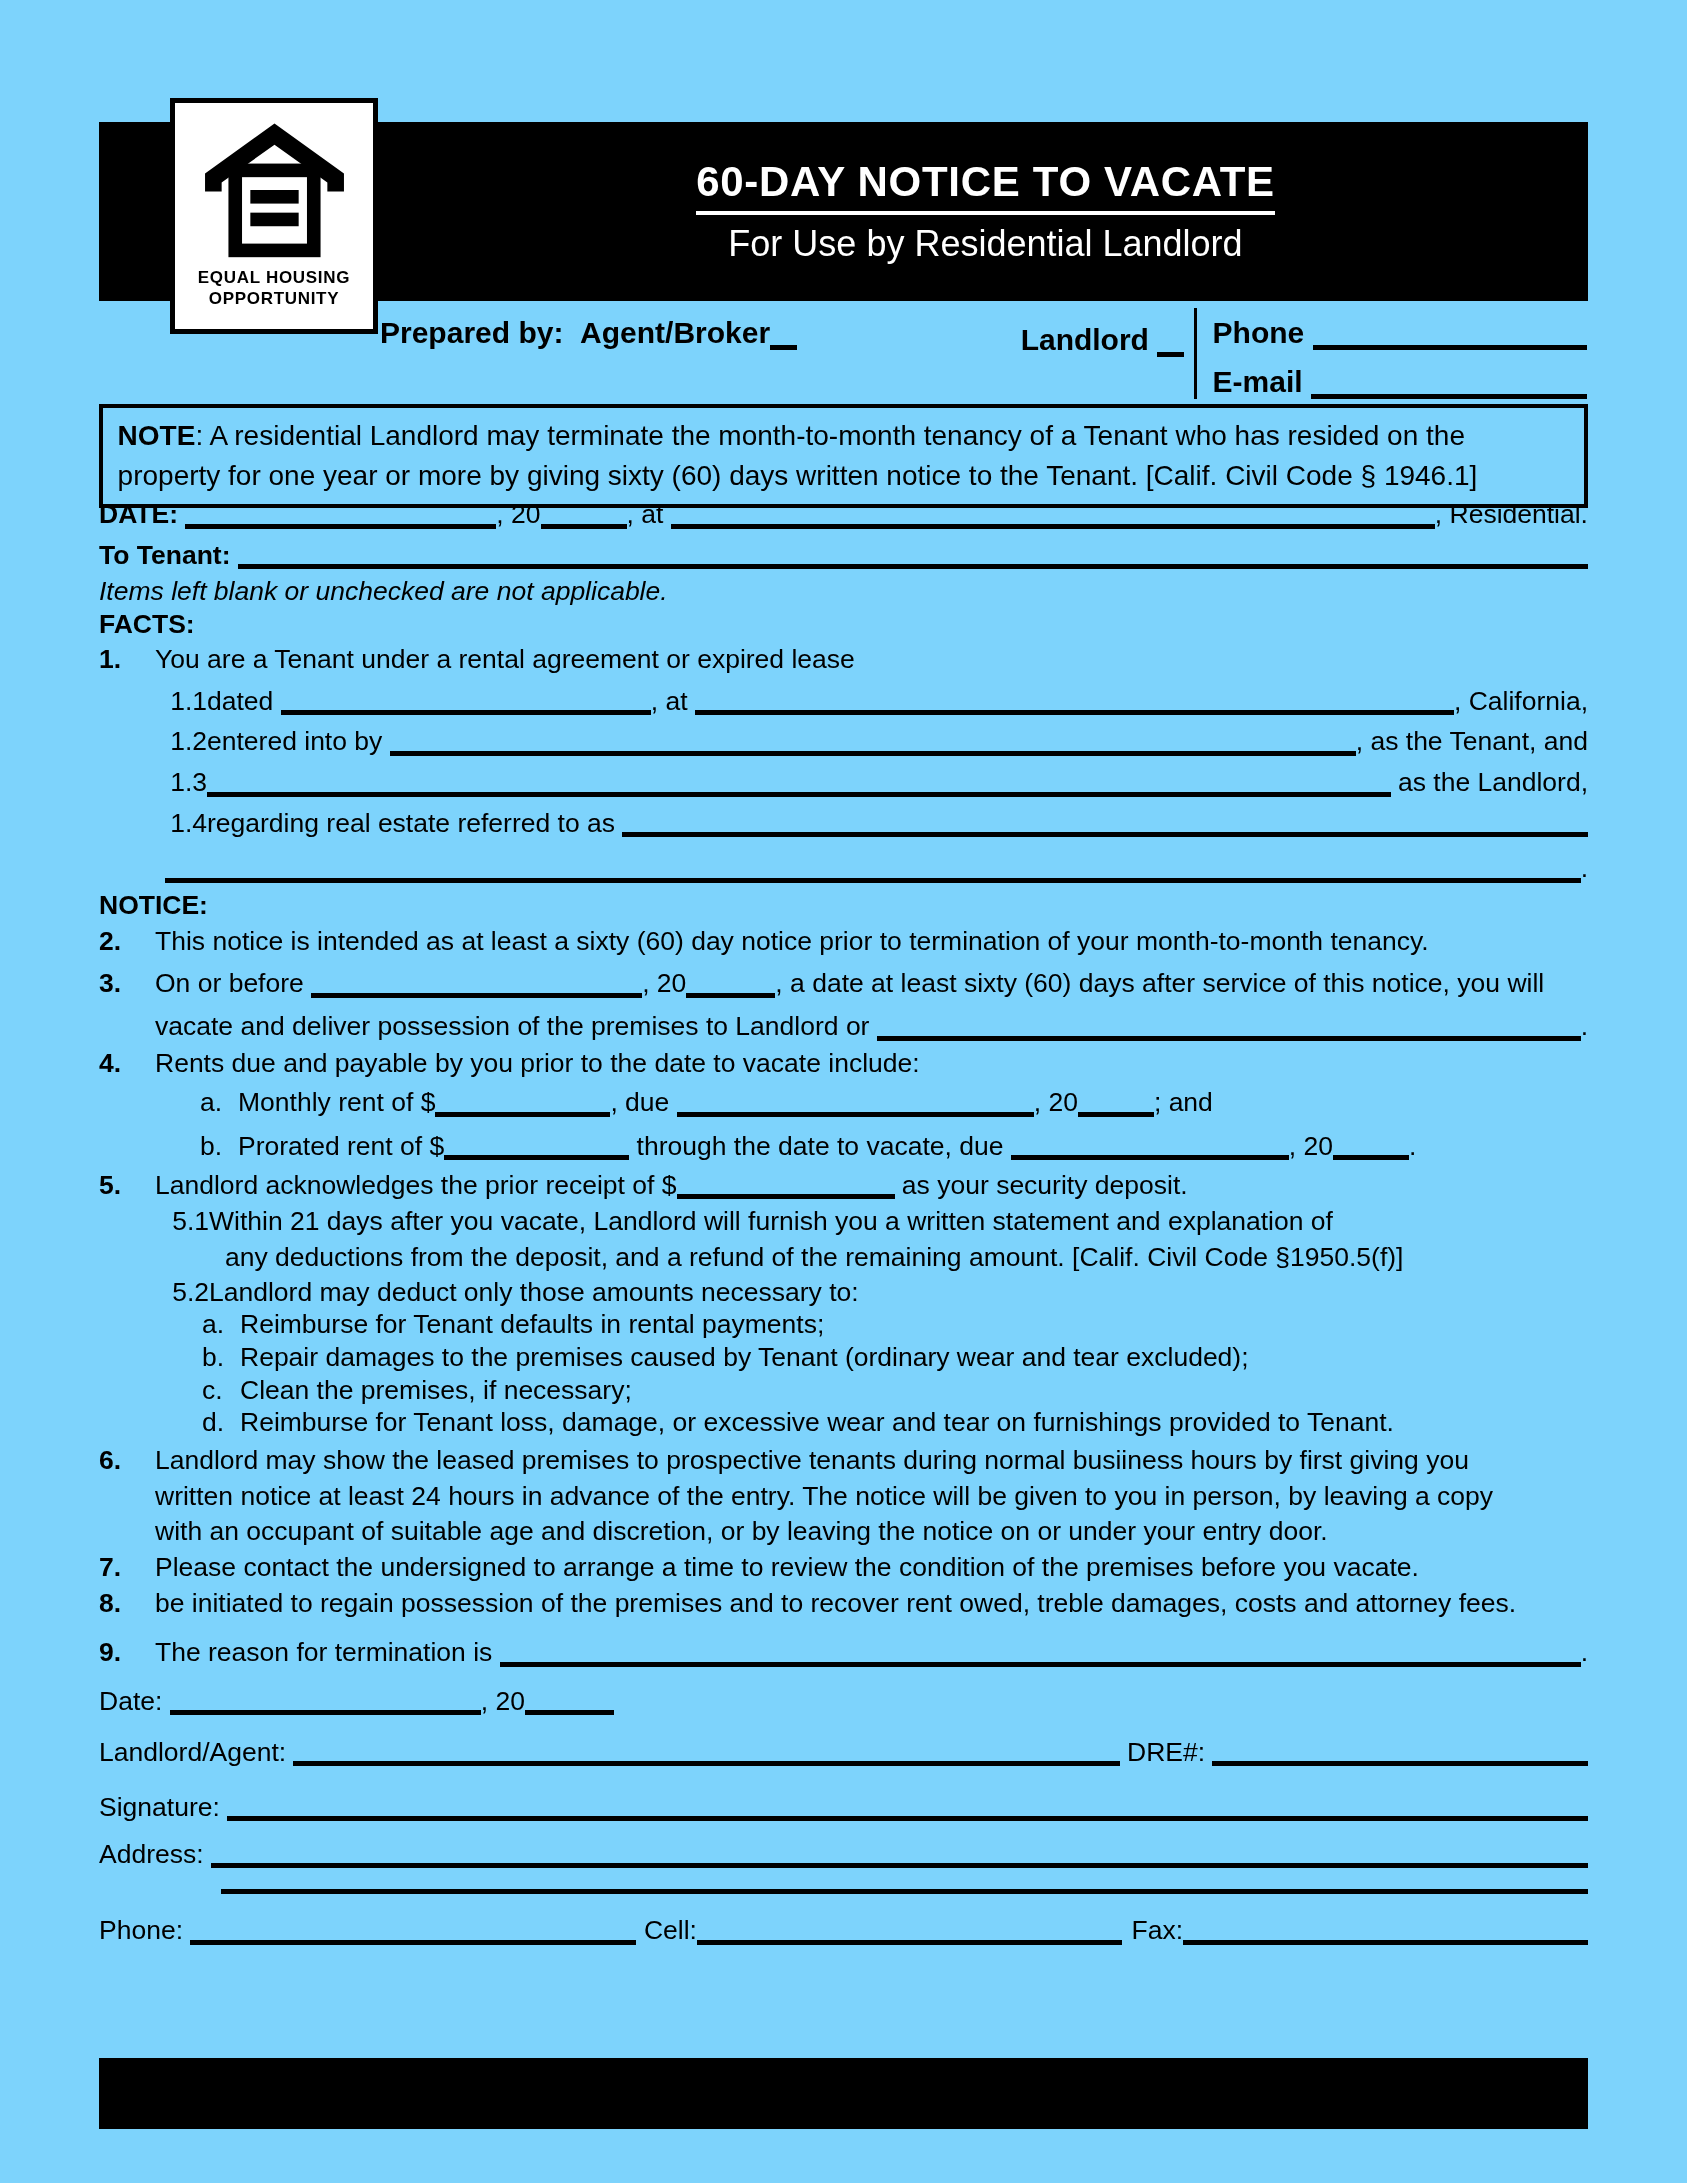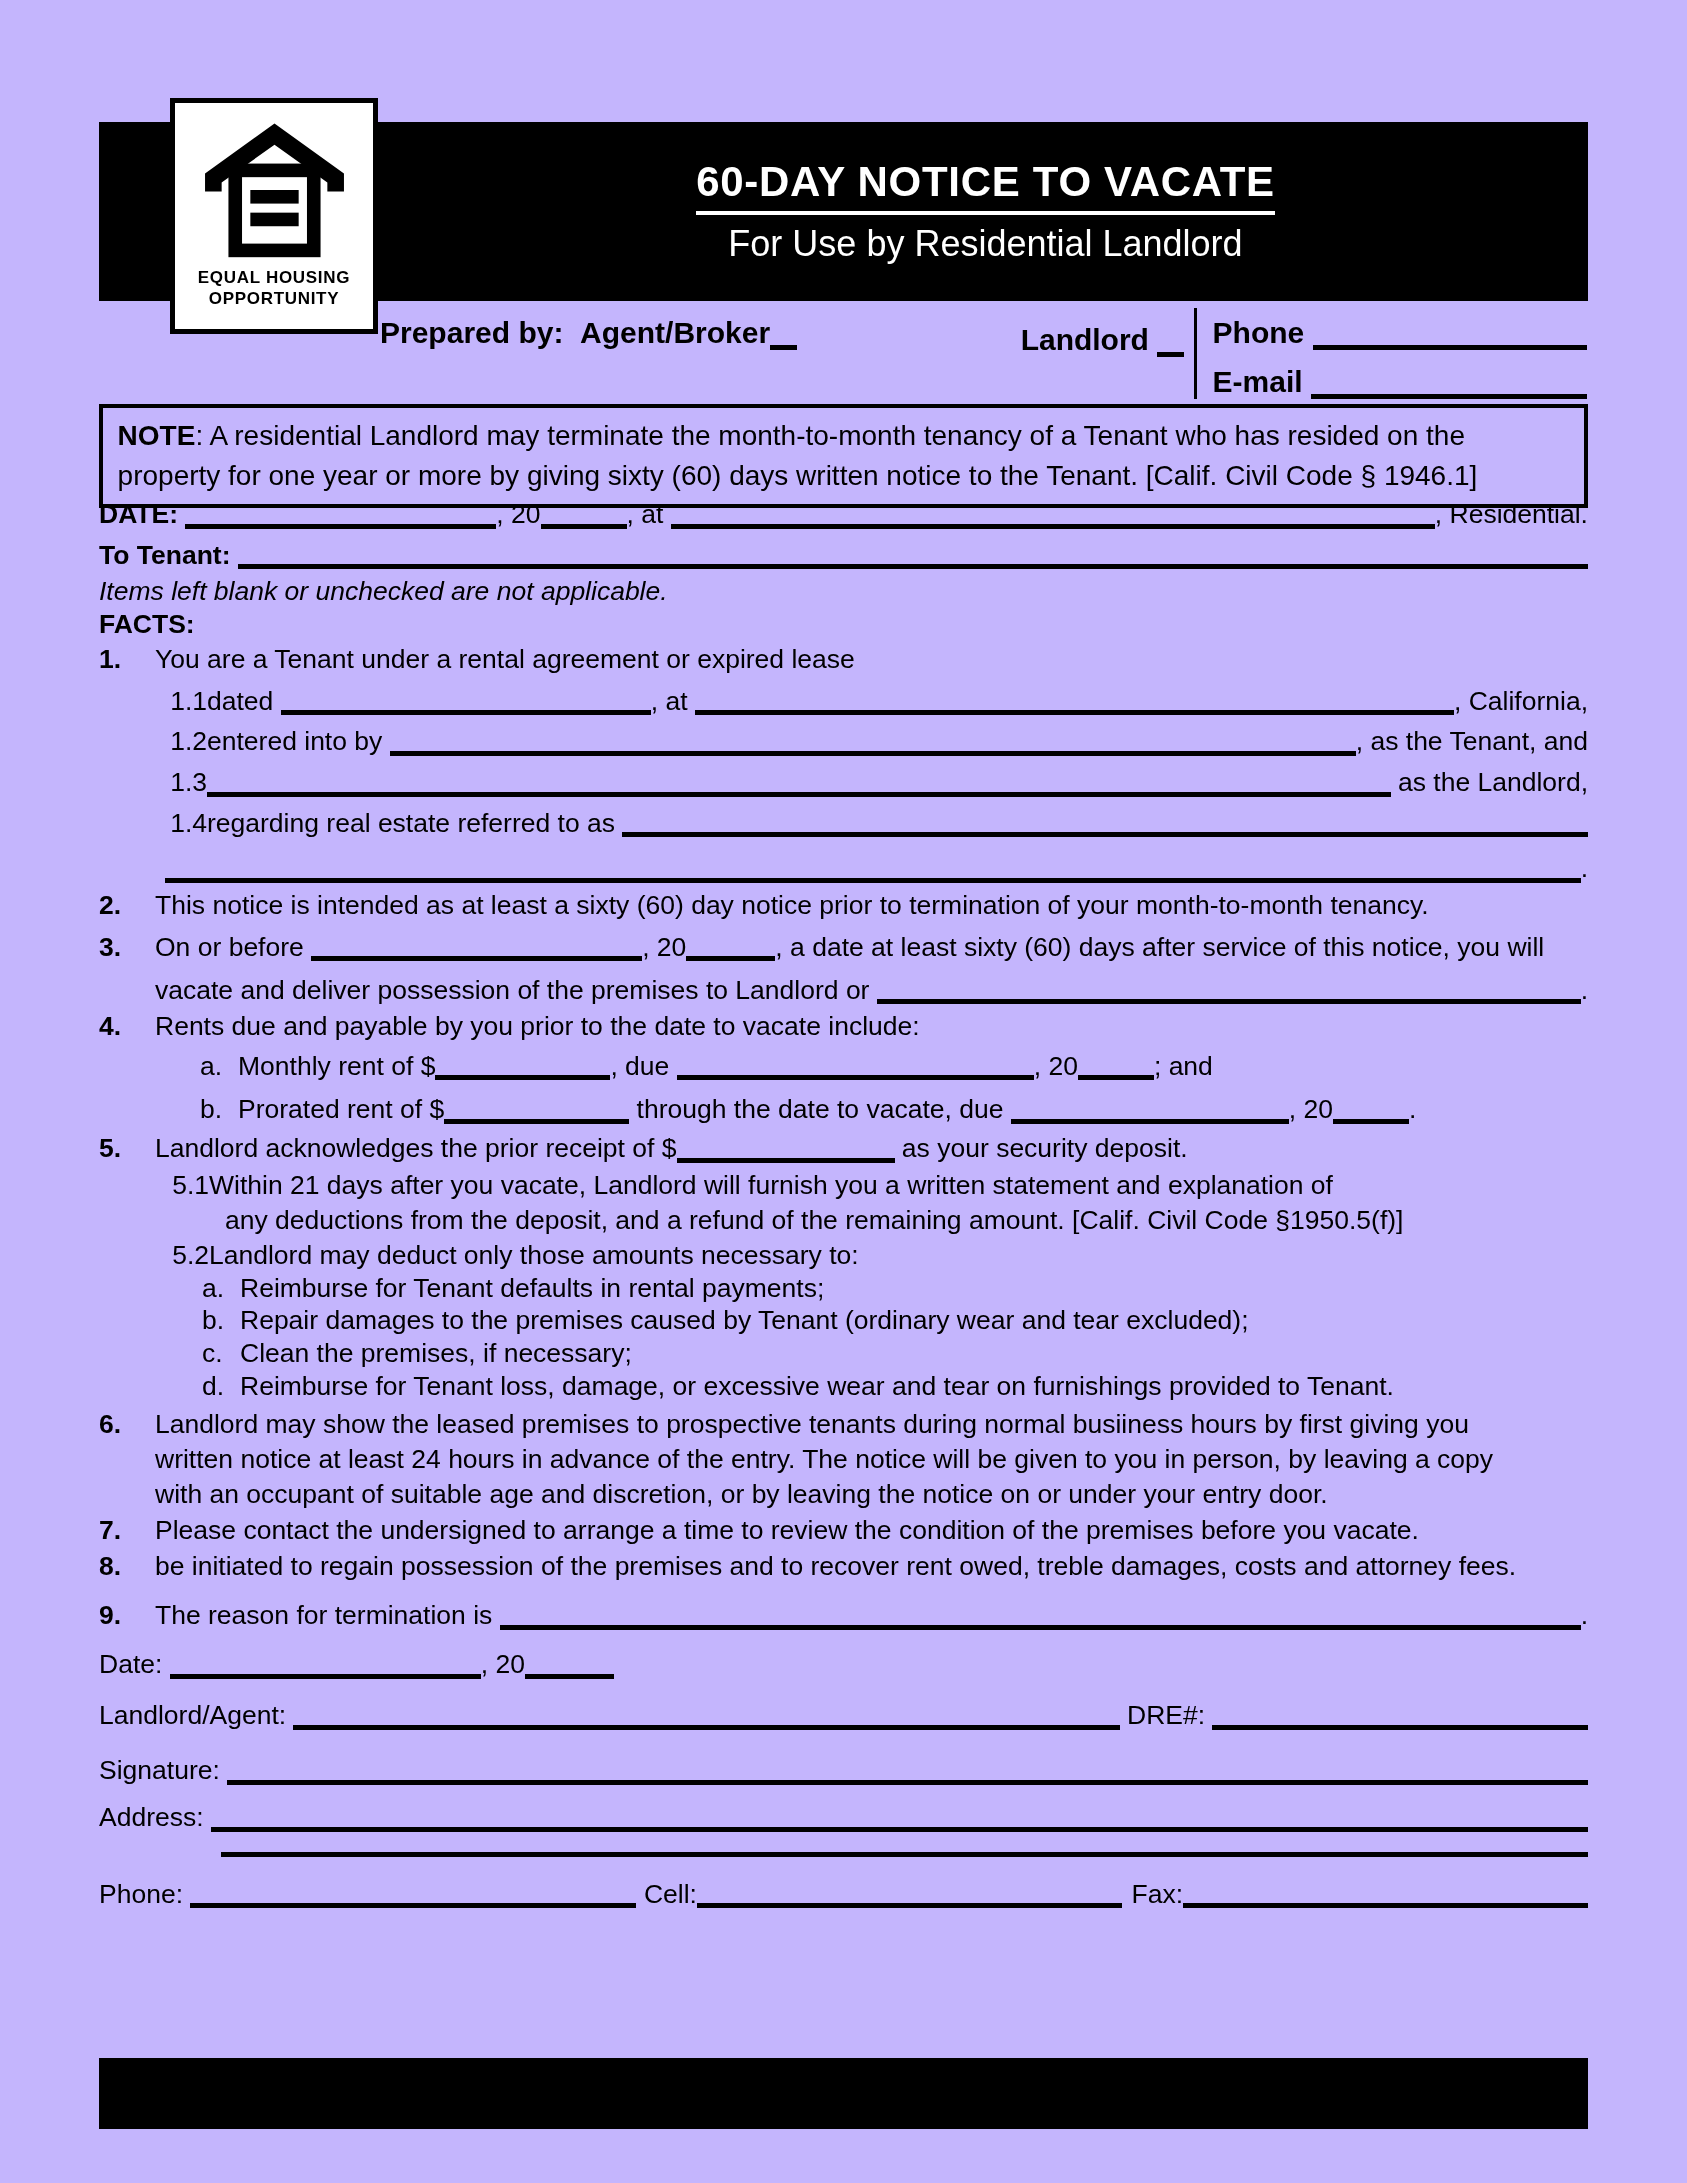--- a/index.html
+++ b/index.html
@@ -1,19 +1,19 @@
 <!DOCTYPE html>
 <html style="font-size:10.6px"><head>
 <meta charset="utf-8">
 <style>
   * { box-sizing: border-box; }
   html,body { margin:0; padding:0; background:#888; }
   .page {
     position:relative; width:1687px; height:2183px; margin:0 auto;
-    background:#c4b5fd; color:#000; overflow:hidden;
+    background:#7dd3fc; color:#000; overflow:hidden;
     font-family:"Liberation Sans", sans-serif; font-size:26.5px;
   }
   span { white-space:pre; }
   .b { font-weight:bold; }
   .it { font-style:italic; }
 
   
   .banner {
     position:absolute; left:99px; top:122px; width:1489px; height:179px;
     background:#000; color:#fff; display:flex; flex-direction:column;
@@ -173,20 +173,23 @@
       <span class="num2">1.4</span>
       <span>regarding real estate referred to as </span>
       <span class="blank fill"></span>
     </div>
 
     <div class="row" style="margin-top:17px;margin-left:66px">
       <span class="blank fill"></span>
       <span>.</span>
     </div>
 
+    <div class="row b" style="margin-top:8px">
+      <span>NOTICE:</span>
+    </div>
 
     <div class="row" style="margin-top:8px">
       <span class="num b">2.</span>
       <span>This notice is intended as at least a sixty (60) day notice prior to termination of your month-to-month tenancy.</span>
     </div>
 
     <div class="row" style="margin-top:13.2px">
       <span class="num b">3.</span>
       <span>On or before </span>
       <span class="blank" style="width:331px"></span>

